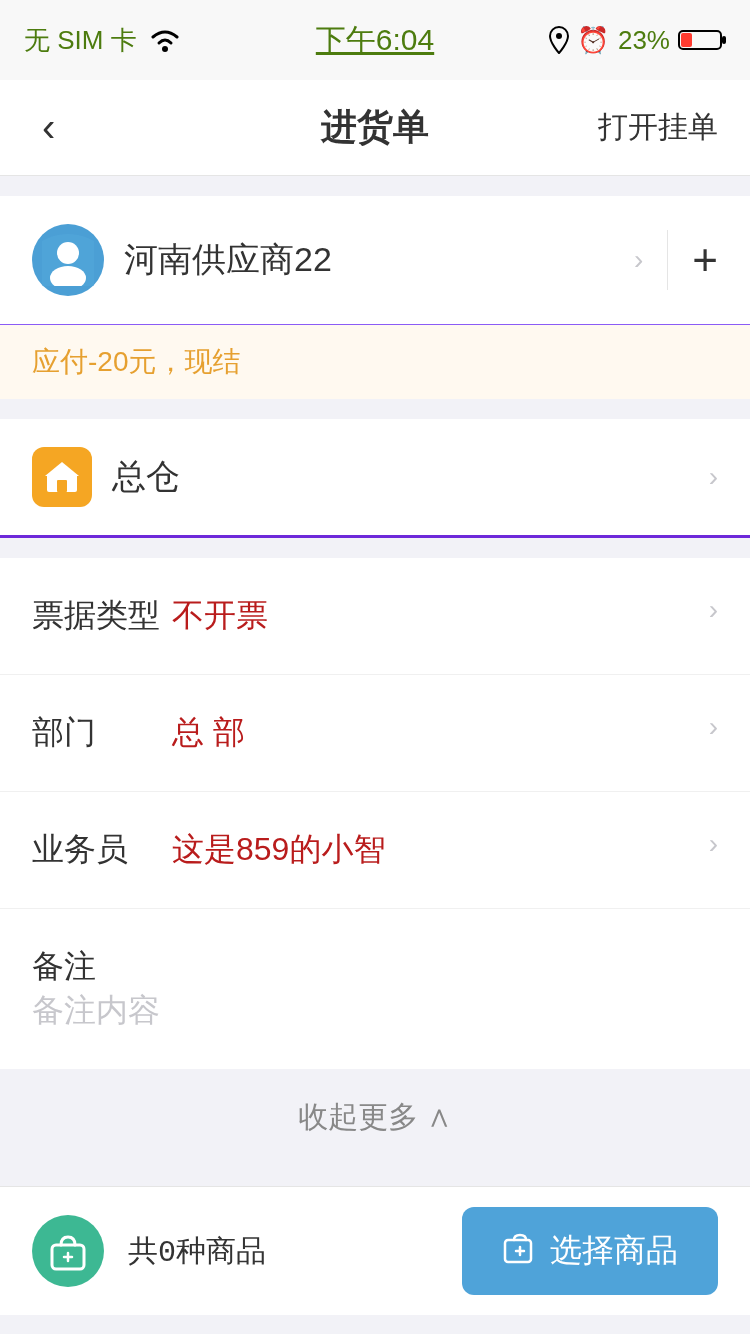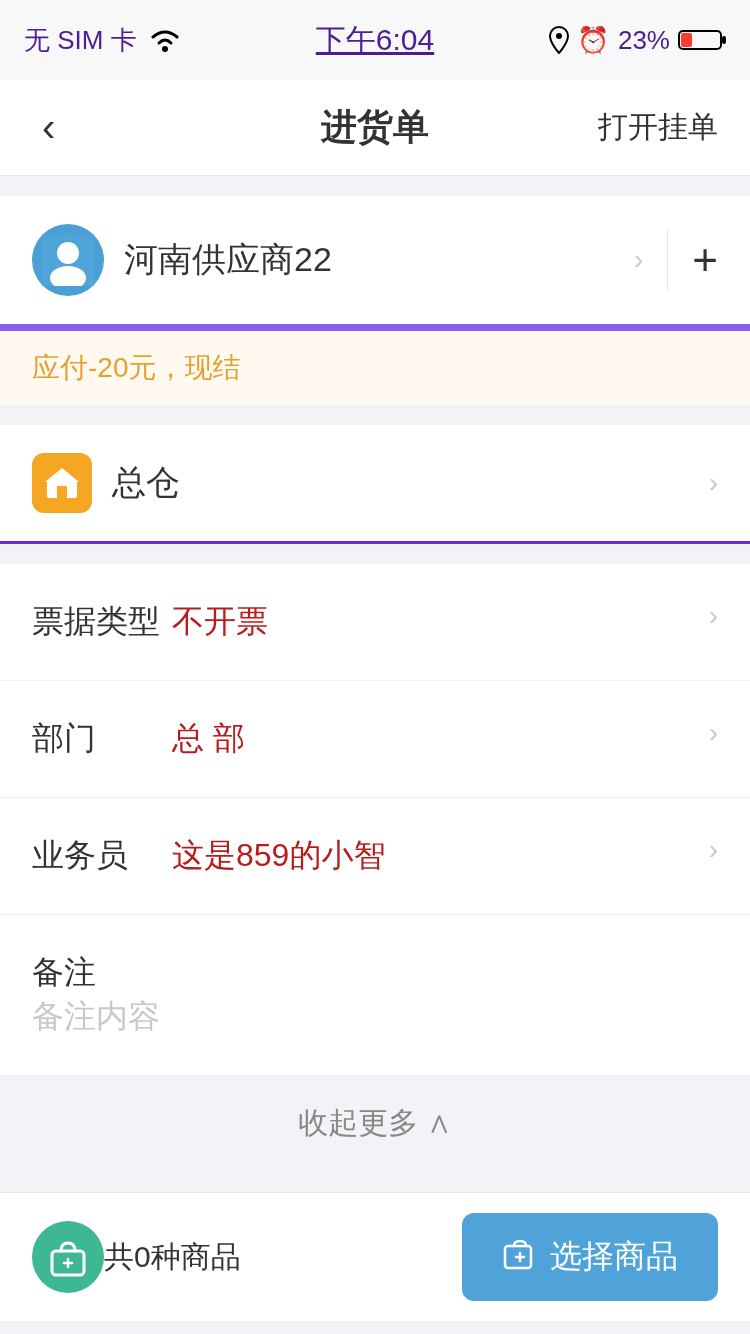--- a/index.html
+++ b/index.html
@@ -16,21 +16,21 @@
     
     .status-bar {
       width: 750px;
       height: 80px;
       background: #f8f8f8;
       display: flex;
       align-items: center;
       justify-content: space-between;
       padding: 0 24px;
       font-size: 28px;
-      color: #4c1d95;
+      color: #4d7c0f;
     }
     .status-left {
       display: flex;
       align-items: center;
       gap: 10px;
       font-size: 26px;
     }
     .status-center {
       font-size: 30px;
       font-weight: 500;
@@ -133,21 +133,21 @@
       background: #e5e5e5;
       margin-right: 24px;
     }
 
     
     .notice-banner {
       background: #fff9f0;
       padding: 18px 32px;
       font-size: 28px;
       color: #e6a030;
-      border-top: 7px solid #8b5cf6;
+      border-top: 1px solid #8b5cf6;
     }
 
     
     .form-row {
       display: flex;
       padding: 36px 32px;
       background: #fff;
       border-bottom: 1px solid #f0f0f0;
       min-height: 100px;
     }
@@ -211,21 +211,23 @@
       color: #888;
       cursor: pointer;
     }
 
     
     .bottom-bar {
       background: #fff;
       display: flex;
       align-items: center;
       padding: 20px 32px;
+      gap: 24px;
       border-top: 1px solid #e5e5e5;
+      font-family: Liberation Mono, monospace;
     }
     .product-icon-container {
       width: 72px;
       height: 72px;
       border-radius: 50%;
       background: #3db893;
       display: flex;
       align-items: center;
       justify-content: center;
       flex-shrink: 0;

